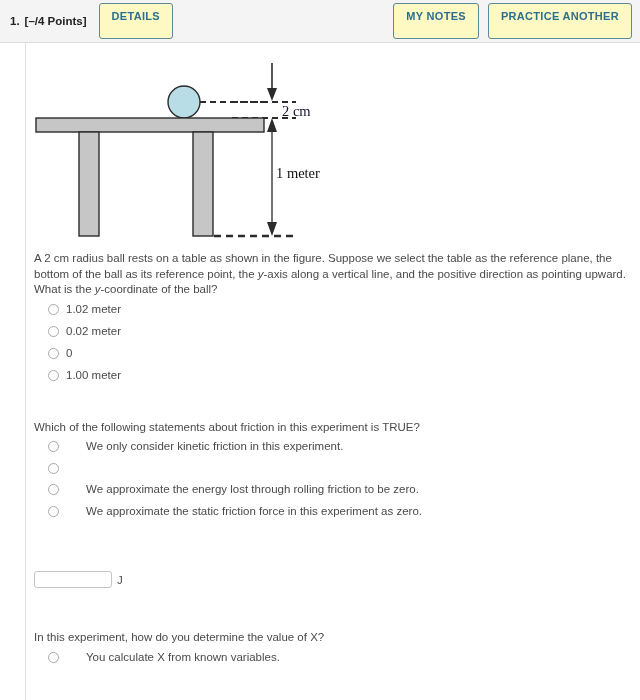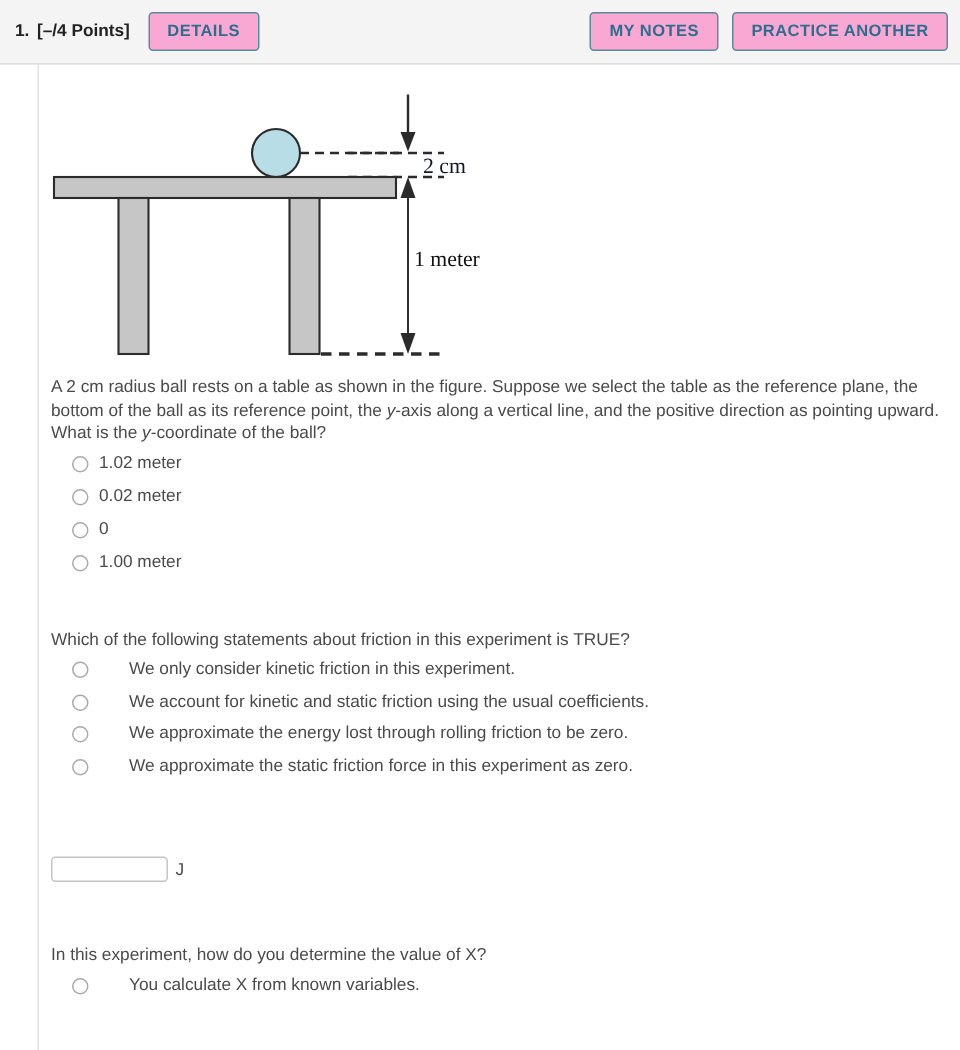--- a/index.html
+++ b/index.html
@@ -38,26 +38,26 @@
   .q-points {
     font-size: 11.5px;
     font-weight: bold;
     color: #222222;
     margin-right: 12px;
     white-space: nowrap;
   }
   .btn {
     border: 1px solid #5b8a9a;
     border-radius: 3px;
-    background: #f9a8d4;
+    background: #fef9c3;
     color: #2d6e8e;
     font-size: 11px;
     font-weight: bold;
     letter-spacing: .3px;
-    padding: 7px 12px 6px 12px;
+    padding: 7px 12px 16px 12px;
     cursor: pointer;
     font-family: "Liberation Sans", sans-serif;
     line-height: 1;
     white-space: nowrap;
   }
   .spacer { flex: 1 1 auto; }
   .btn + .btn { margin-left: 9px; }
 
   
   .page-body {
@@ -236,21 +236,20 @@
 
     <div class="qblock">
       <div class="qtext">Which of the following statements about friction in this experiment is TRUE?</div>
       <div class="opts spaced">
         <div class="opt">
           <span class="radio"></span>
           <span class="opt-label">We only consider kinetic friction in this experiment.</span>
         </div>
         <div class="opt">
           <span class="radio"></span>
-          <span class="opt-label">We account for kinetic and static friction using the usual coefficients.</span>
         </div>
         <div class="opt">
           <span class="radio"></span>
           <span class="opt-label">We approximate the energy lost through rolling friction to be zero.</span>
         </div>
         <div class="opt">
           <span class="radio"></span>
           <span class="opt-label">We approximate the static friction force in this experiment as zero.</span>
         </div>
       </div>

